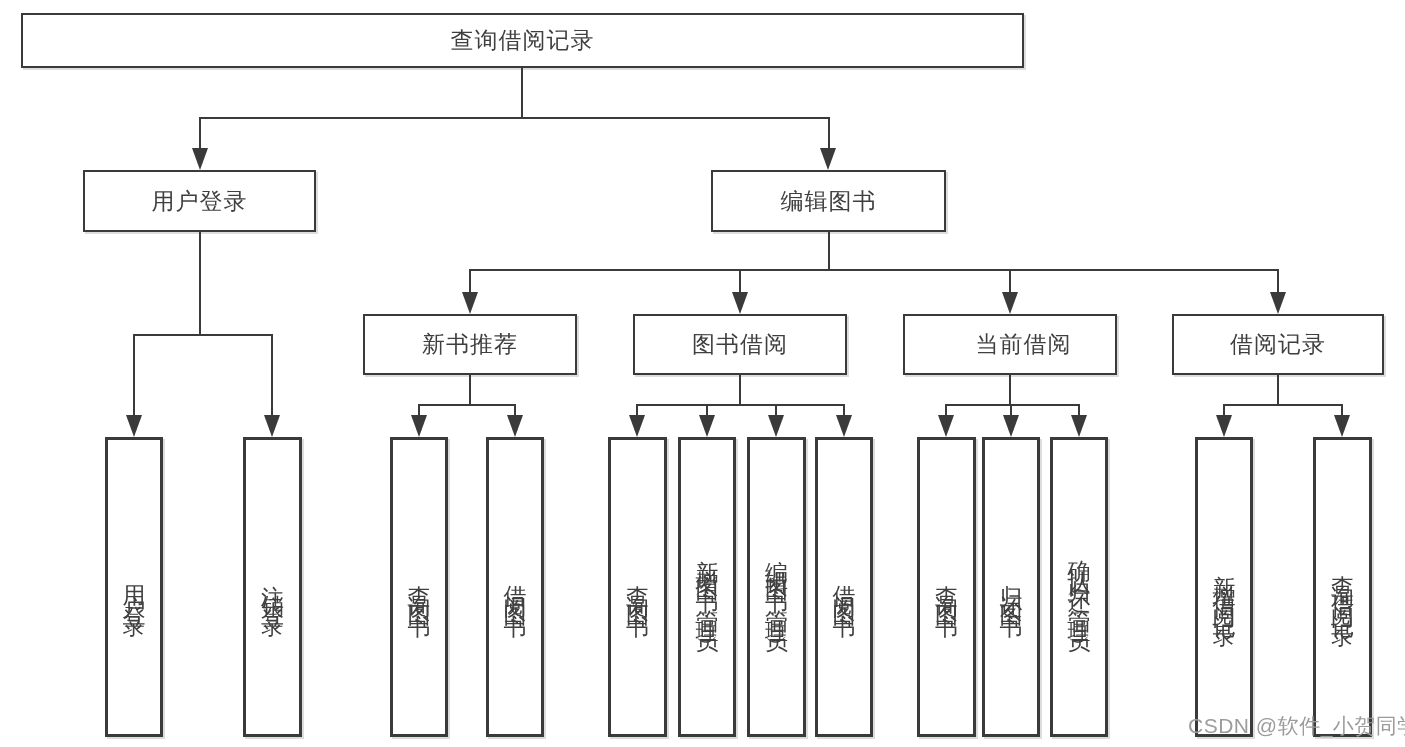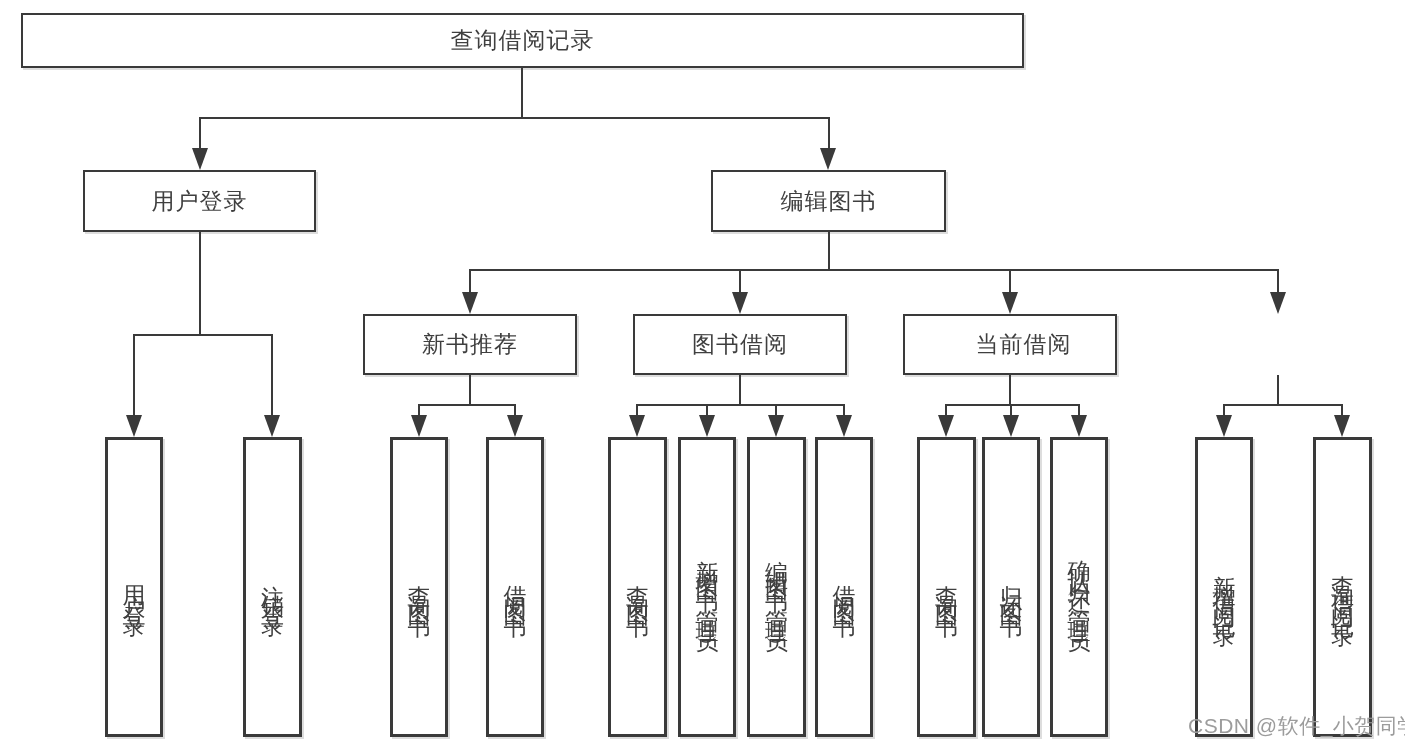--- a/index.html
+++ b/index.html
@@ -78,20 +78,23 @@
 
   <div class="box" style="left:363px;top:314px;width:214px;height:61px;">
     <span class="lbl">新书推荐</span>
   </div>
   <div class="box" style="left:633px;top:314px;width:214px;height:61px;">
     <span class="lbl">图书借阅</span>
   </div>
   <div class="box" style="left:903px;top:314px;width:214px;height:61px;padding-left:27px;">
     <span class="lbl">当前借阅</span>
   </div>
+  <div class="box" style="left:1172px;top:314px;width:212px;height:61px;">
+    <span class="lbl">借阅记录</span>
+  </div>
 
   <div class="vline" style="left:469px;top:375px;height:30px;"></div>
   <div class="hline" style="left:418px;top:404px;width:98px;"></div>
   <div class="vline" style="left:418px;top:404px;height:12px;"></div>
   <div class="arrow" style="left:411px;top:415px;"></div>
   <div class="vline" style="left:514px;top:404px;height:12px;"></div>
   <div class="arrow" style="left:507px;top:415px;"></div>
 
   <div class="vline" style="left:739px;top:375px;height:30px;"></div>
   <div class="hline" style="left:636px;top:404px;width:209px;"></div>

